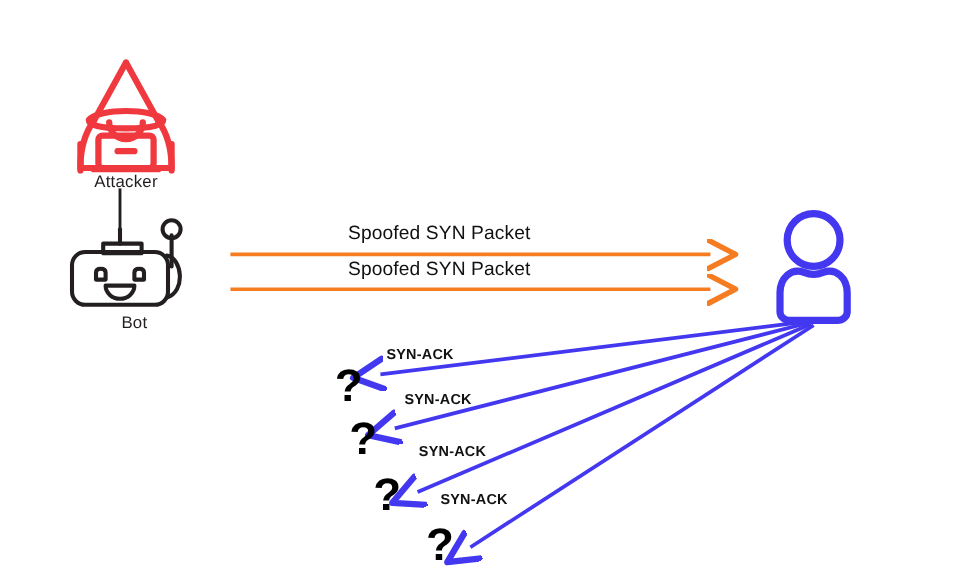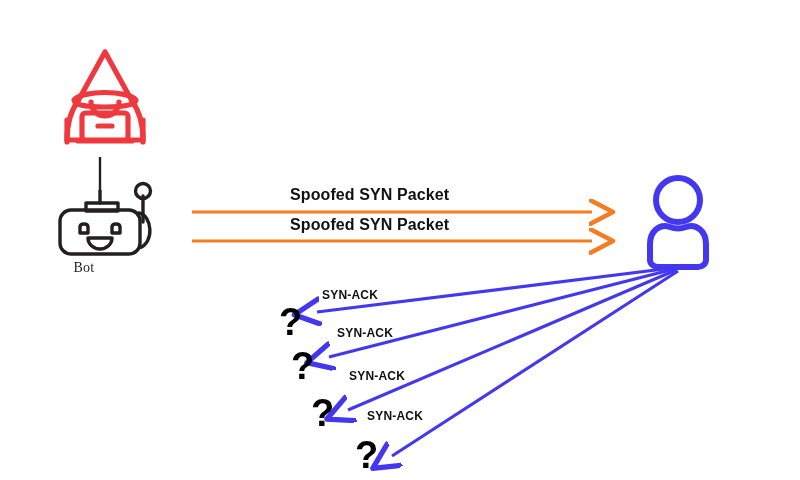--- a/index.html
+++ b/index.html
@@ -30,21 +30,21 @@
     font-size: 14px;
     color: #231f20;
     text-align: center;
     white-space: nowrap;
     letter-spacing: 0.2px;
   }
   .packet-label {
     position: absolute;
     font-family: "Liberation Sans", sans-serif;
     font-size: 16px;
-    font-weight: bold;
+    font-weight: normal;
     color: #111111;
     white-space: nowrap;
     letter-spacing: 0.1px;
   }
   .ack-label {
     position: absolute;
     font-family: "Liberation Sans", sans-serif;
     font-size: 12px;
     font-weight: bold;
     color: #111111;
@@ -134,22 +134,23 @@
     </g>
 
     <g>
       <line x1="672" y1="268" x2="317" y2="312" stroke="#4338f0" stroke-width="3.1" marker-end="url(#arrow-blue)"></line>
       <line x1="674" y1="269" x2="329" y2="357" stroke="#4338f0" stroke-width="3.1" marker-end="url(#arrow-blue)"></line>
       <line x1="676" y1="270" x2="348" y2="410" stroke="#4338f0" stroke-width="3.1" marker-end="url(#arrow-blue)"></line>
       <line x1="678" y1="271" x2="392" y2="456" stroke="#4338f0" stroke-width="3.1" marker-end="url(#arrow-blue)"></line>
     </g>
   </svg>
 
+  <div class="node-label" style="left:55px; top:143px; width:100px;">Attacker</div>
 
-  <div class="node-label" style="left:44px; top:260px; width:80px;font-family:Liberation Serif, serif;">Bot</div>
+  <div class="node-label" style="left:72px; top:260px; width:80px;">Bot</div>
 
   <div class="packet-label" style="left:290px; top:186px;">Spoofed SYN Packet</div>
 
   <div class="packet-label" style="left:290px; top:216px;">Spoofed SYN Packet</div>
 
   <div class="ack-label" style="left:322px; top:288px;">SYN-ACK</div>
 
   <div class="ack-label" style="left:337px; top:326px;">SYN-ACK</div>
 
   <div class="ack-label" style="left:349px; top:369px;">SYN-ACK</div>

